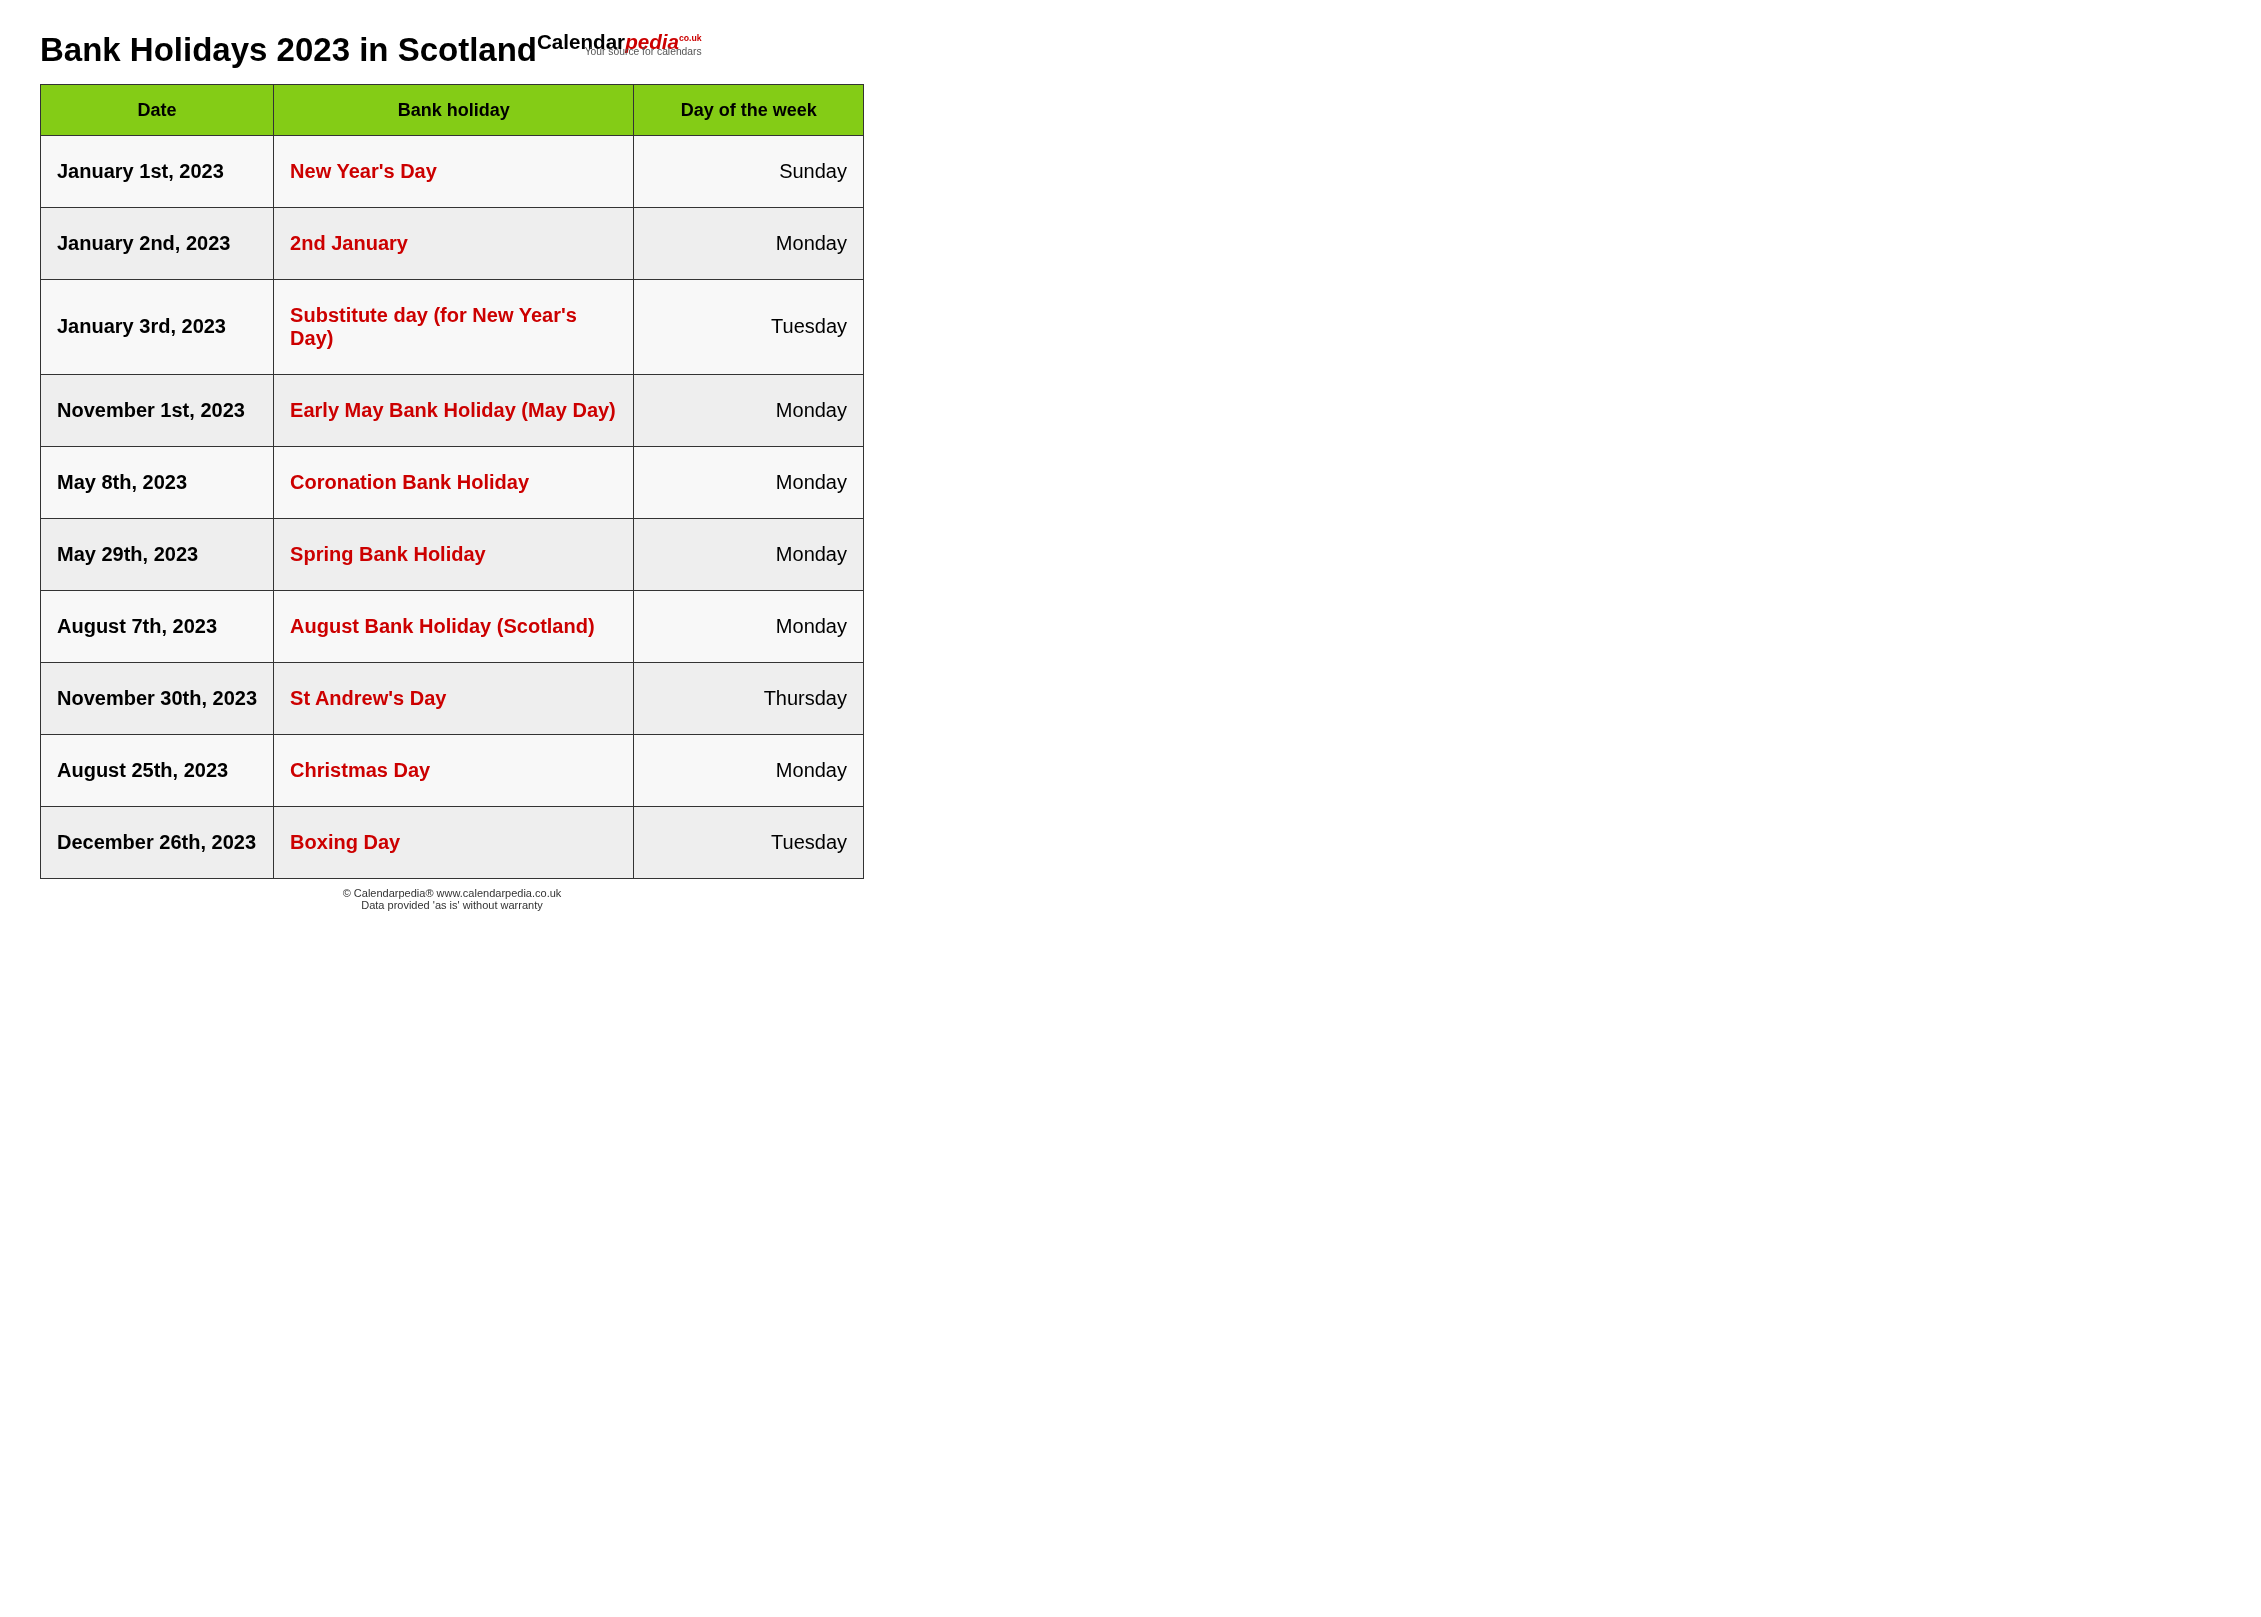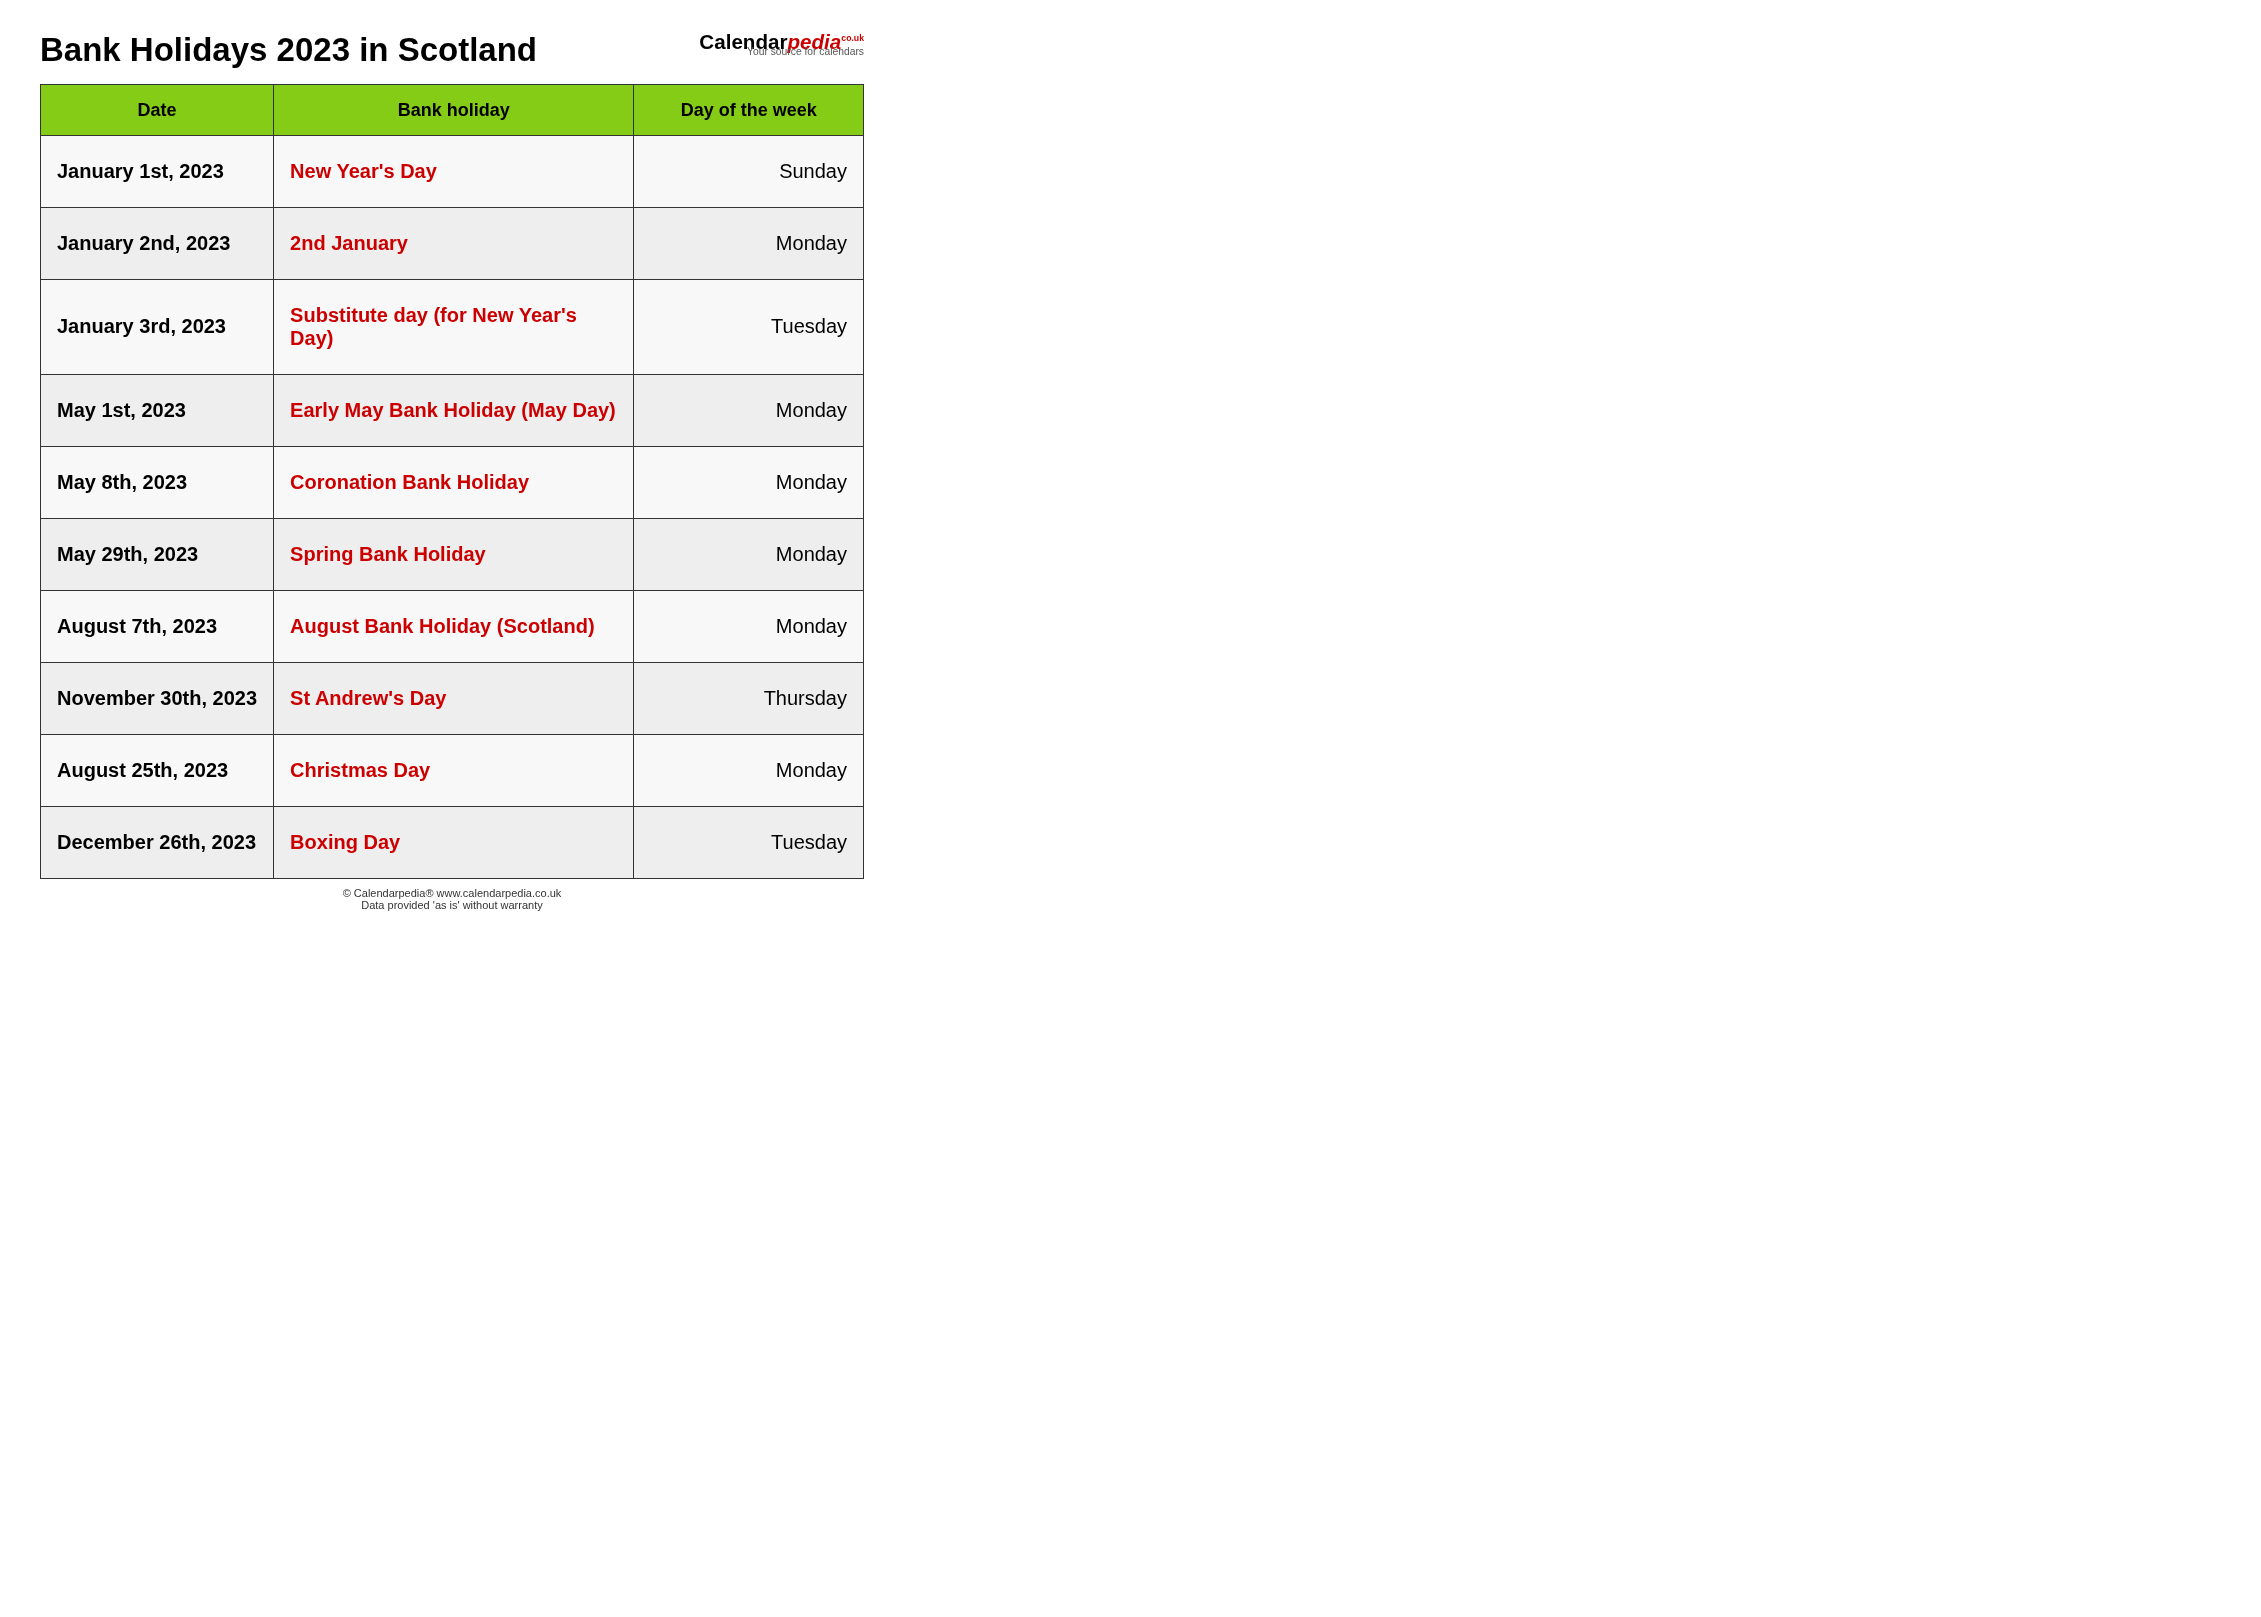--- a/index.html
+++ b/index.html
@@ -11,21 +11,20 @@
     body {
       background: #ffffff;
       font-family: Arial, sans-serif;
       padding: 32px 40px 24px 40px;
       width: 904px;
       min-height: 647px;
     }
 
     .header {
       display: flex;
-      justify-content: space-between;
       align-items: flex-start;
       margin-bottom: 16px;
     }
 
     .page-title {
       font-size: 33px;
       font-weight: 900;
       color: #000000;
       line-height: 1.1;
     }
@@ -148,21 +147,21 @@
         <td class="date-col">January 2nd, 2023</td>
         <td class="holiday-col">2nd January</td>
         <td class="day-col">Monday</td>
       </tr>
       <tr>
         <td class="date-col">January 3rd, 2023</td>
         <td class="holiday-col">Substitute day (for New Year's Day)</td>
         <td class="day-col">Tuesday</td>
       </tr>
       <tr>
-        <td class="date-col">May 1st, 2023</td>
+        <td class="date-col">November 1st, 2023</td>
         <td class="holiday-col">Early May Bank Holiday (May Day)</td>
         <td class="day-col">Monday</td>
       </tr>
       <tr>
         <td class="date-col">May 8th, 2023</td>
         <td class="holiday-col">Coronation Bank Holiday</td>
         <td class="day-col">Monday</td>
       </tr>
       <tr>
         <td class="date-col">May 29th, 2023</td>

